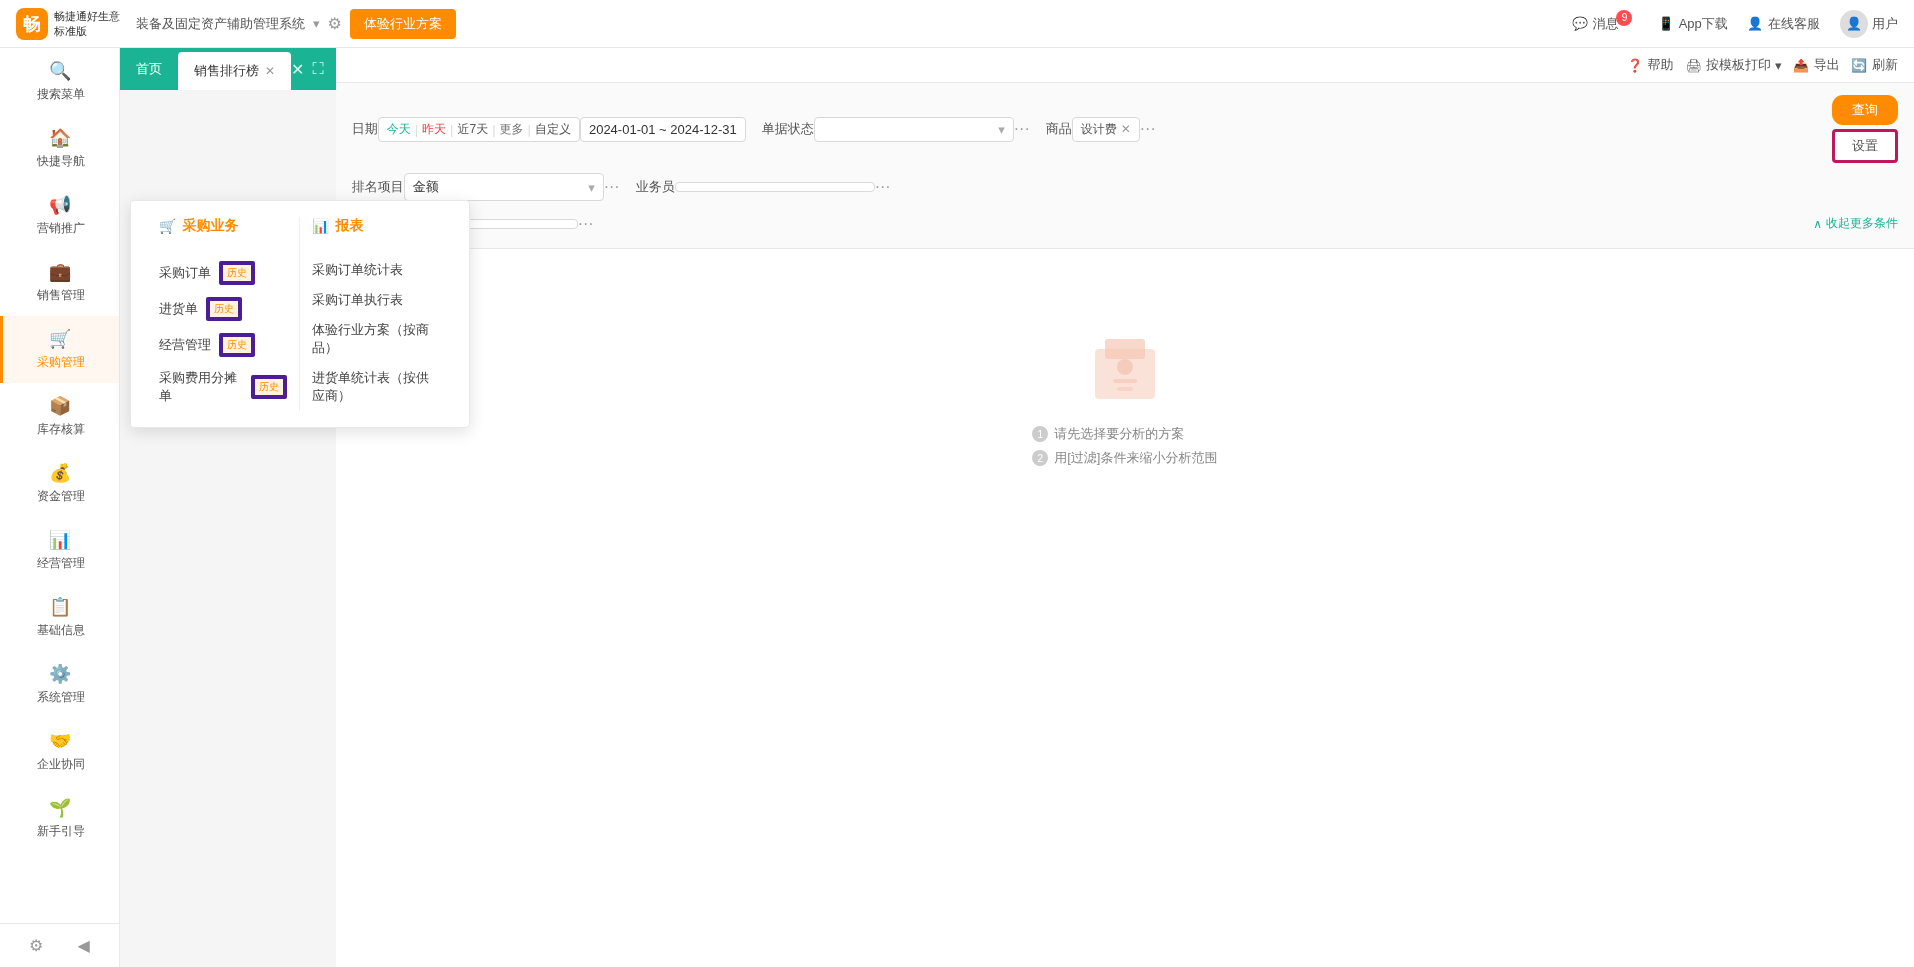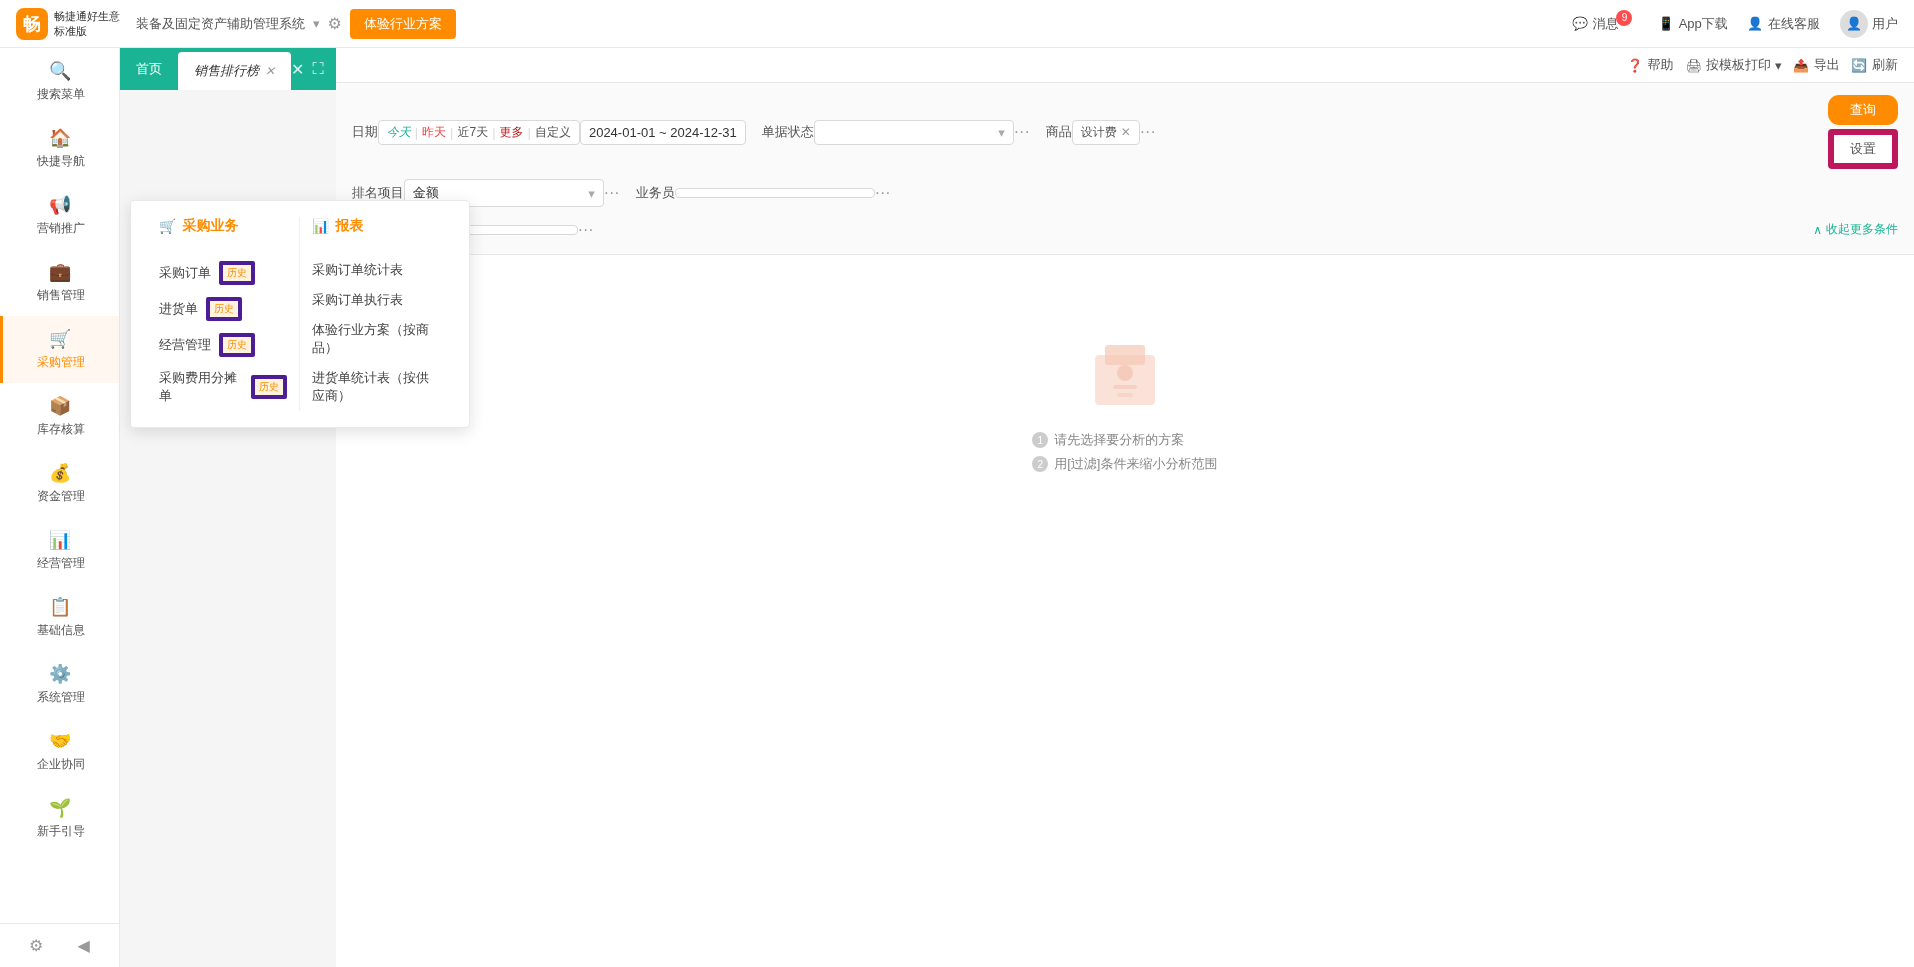--- a/index.html
+++ b/index.html
@@ -101,21 +101,21 @@
       height: 42px;
       display: flex; align-items: center;
       padding: 0 16px;
       cursor: pointer; font-size: 13px; color: rgba(255,255,255,0.85);
       gap: 6px;
     }
     .tab.home { color: white; }
     .tab.active {
       background: white; color: #333;
       border-radius: 4px 4px 0 0;
-      margin-top: 4px; height: 38px; font-style: italic;
+      margin-top: 4px; height: 38px;
     }
     .tab-close { color: #999; font-size: 12px; }
     .tabbar-controls {
       margin-left: auto;
       display: flex; align-items: center; gap: 8px; padding-right: 12px;
     }
     .tabbar-ctrl-btn { color: rgba(255,255,255,0.85); cursor: pointer; font-size: 16px; }
 
     
     .content {
@@ -162,21 +162,21 @@
       padding: 3px 8px; font-size: 12px; color: #555;
       display: inline-flex; align-items: center; gap: 4px;
     }
     .filter-tag-close { color: #999; cursor: pointer; }
     .filter-dots { color: #999; cursor: pointer; font-size: 16px; }
     .query-btn {
       background: #ff8c00; color: white; border: none;
       padding: 6px 20px; border-radius: 11px; cursor: pointer; font-size: 13px;
     }
     .set-btn {
-      background: white; color: #555; border: 6px solid #be185d;
+      background: white; color: #555; border: 3px solid #be185d;
       padding: 5px 16px; border-radius: 4px; cursor: pointer; font-size: 13px;
     }
     .action-btns {
       display: flex; flex-direction: column; gap: 4px; margin-left: auto;
     }
     .collapse-btn {
       display: flex; align-items: center; justify-content: center;
       color: #1ab394; font-size: 12px; cursor: pointer; padding: 4px 0;
       gap: 4px;
     }
@@ -359,27 +359,27 @@
         <span>刷新</span>
       </div>
     </div>
 
     <div class="filter-area">
       <div class="filter-row">
 
         <div class="filter-item">
           <span class="filter-label">日期</span>
           <div style="display:flex; align-items:center; gap:4px; background:white; border:1px solid #d9d9d9; border-radius:4px; padding: 3px 8px;">
-            <span style="color:#1ab394; cursor:pointer; font-size:12px;font-style:italic;">今天</span>
+            <span style="color:#1ab394; cursor:pointer; font-size:12px;">今天</span>
             <span style="color:#ddd;">|</span>
             <span style="color:#ef4444; cursor:pointer; font-size:12px;">昨天</span>
             <span style="color:#ddd;">|</span>
             <span style="color:#555; cursor:pointer; font-size:12px;">近7天</span>
             <span style="color:#ddd;">|</span>
-            <span style="color:#b91c1c; cursor:pointer; font-size:12px;">更多</span>
+            <span style="color:#737373; cursor:pointer; font-size:12px;">更多</span>
             <span style="color:#ddd;">|</span>
             <span style="color:#555; cursor:pointer; font-size:12px;">自定义</span>
           </div>
           <div class="filter-input">
             <span>2024-01-01 ~ 2024-12-31</span>
           </div>
         </div>
 
         <div class="filter-item">
           <span class="filter-label">单据状态</span>

